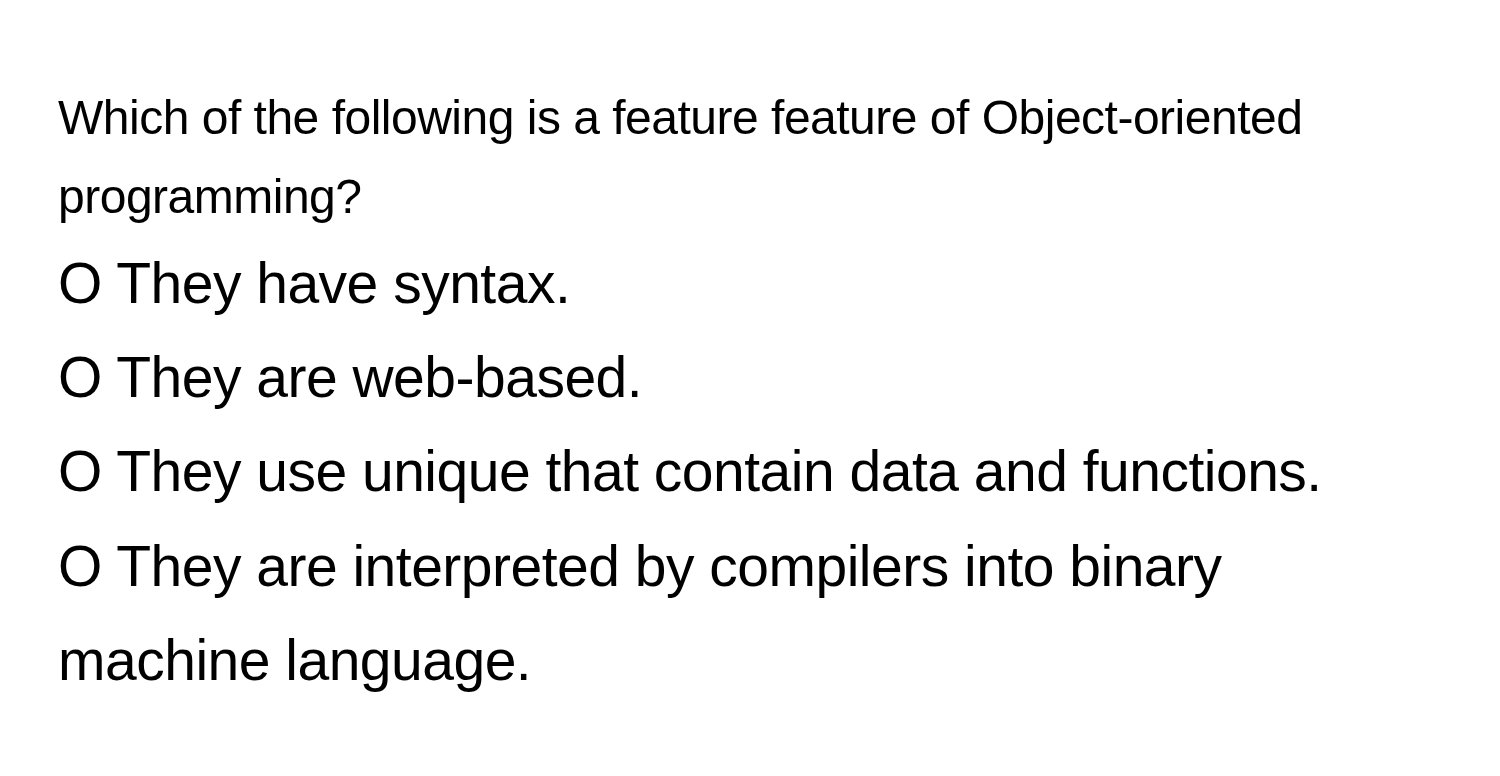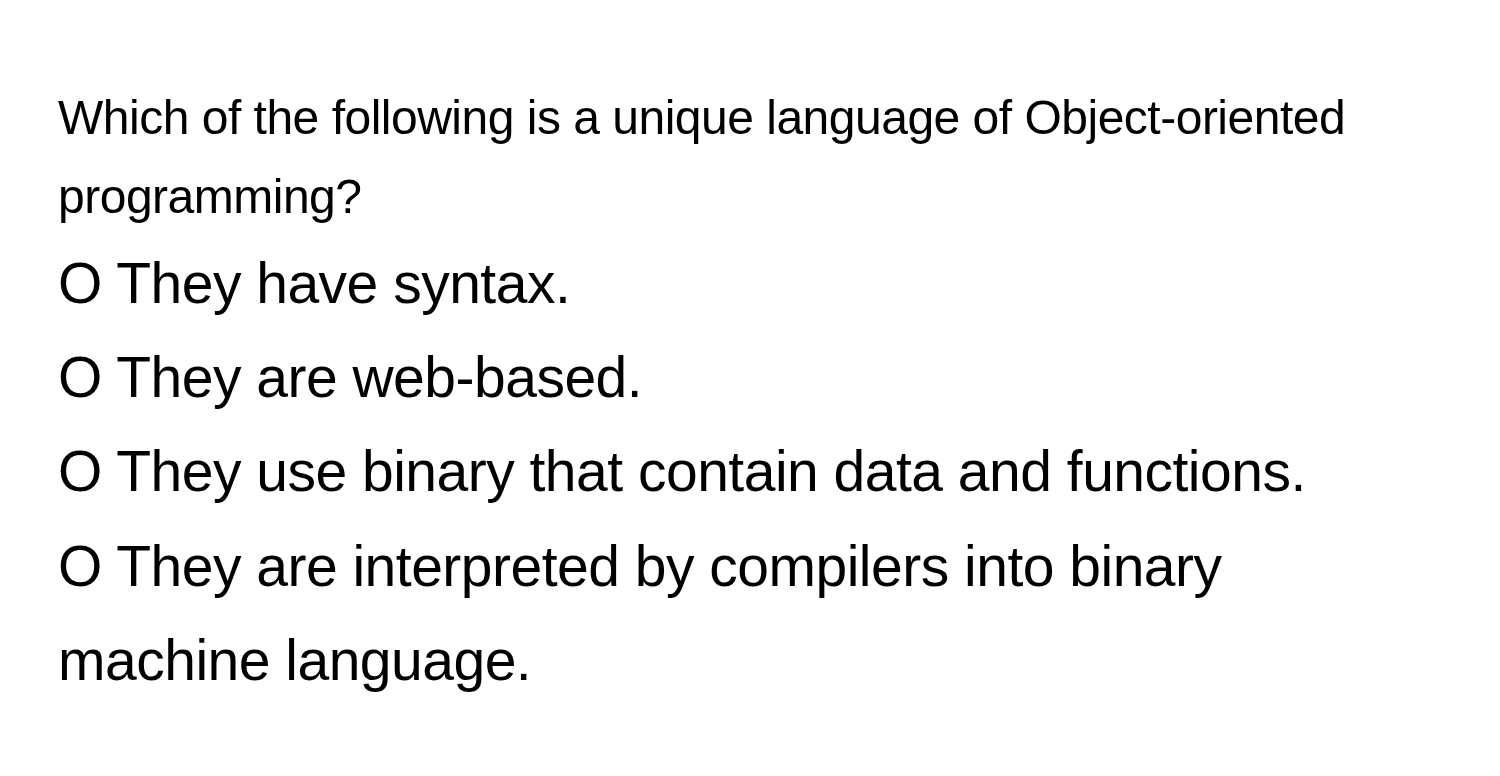--- a/index.html
+++ b/index.html
@@ -27,33 +27,33 @@
       letter-spacing: -0.5px;
       font-weight: 400;
     }
     .option-marker {
       display: inline;
     }
   </style>
 </head>
 <body>
 
-<div class="question">Which of the following is a unique language of Object-oriented programming?</div>
+<div class="question">Which of the following is a feature feature of Object-oriented programming?</div>
 
 <div class="option">
   <span class="option-marker">O</span> 
   <span>They have syntax.</span>
 </div>
 
 <div class="option">
   <span class="option-marker">O</span> 
   <span>They are web-based.</span>
 </div>
 
 <div class="option">
   <span class="option-marker">O</span> 
-  <span>They use binary that contain data and functions.</span>
+  <span>They use unique that contain data and functions.</span>
 </div>
 
 <div class="option">
   <span class="option-marker">O</span> 
   <span>They are interpreted by compilers into binary machine language.</span>
 </div>
 
 </body></html>

